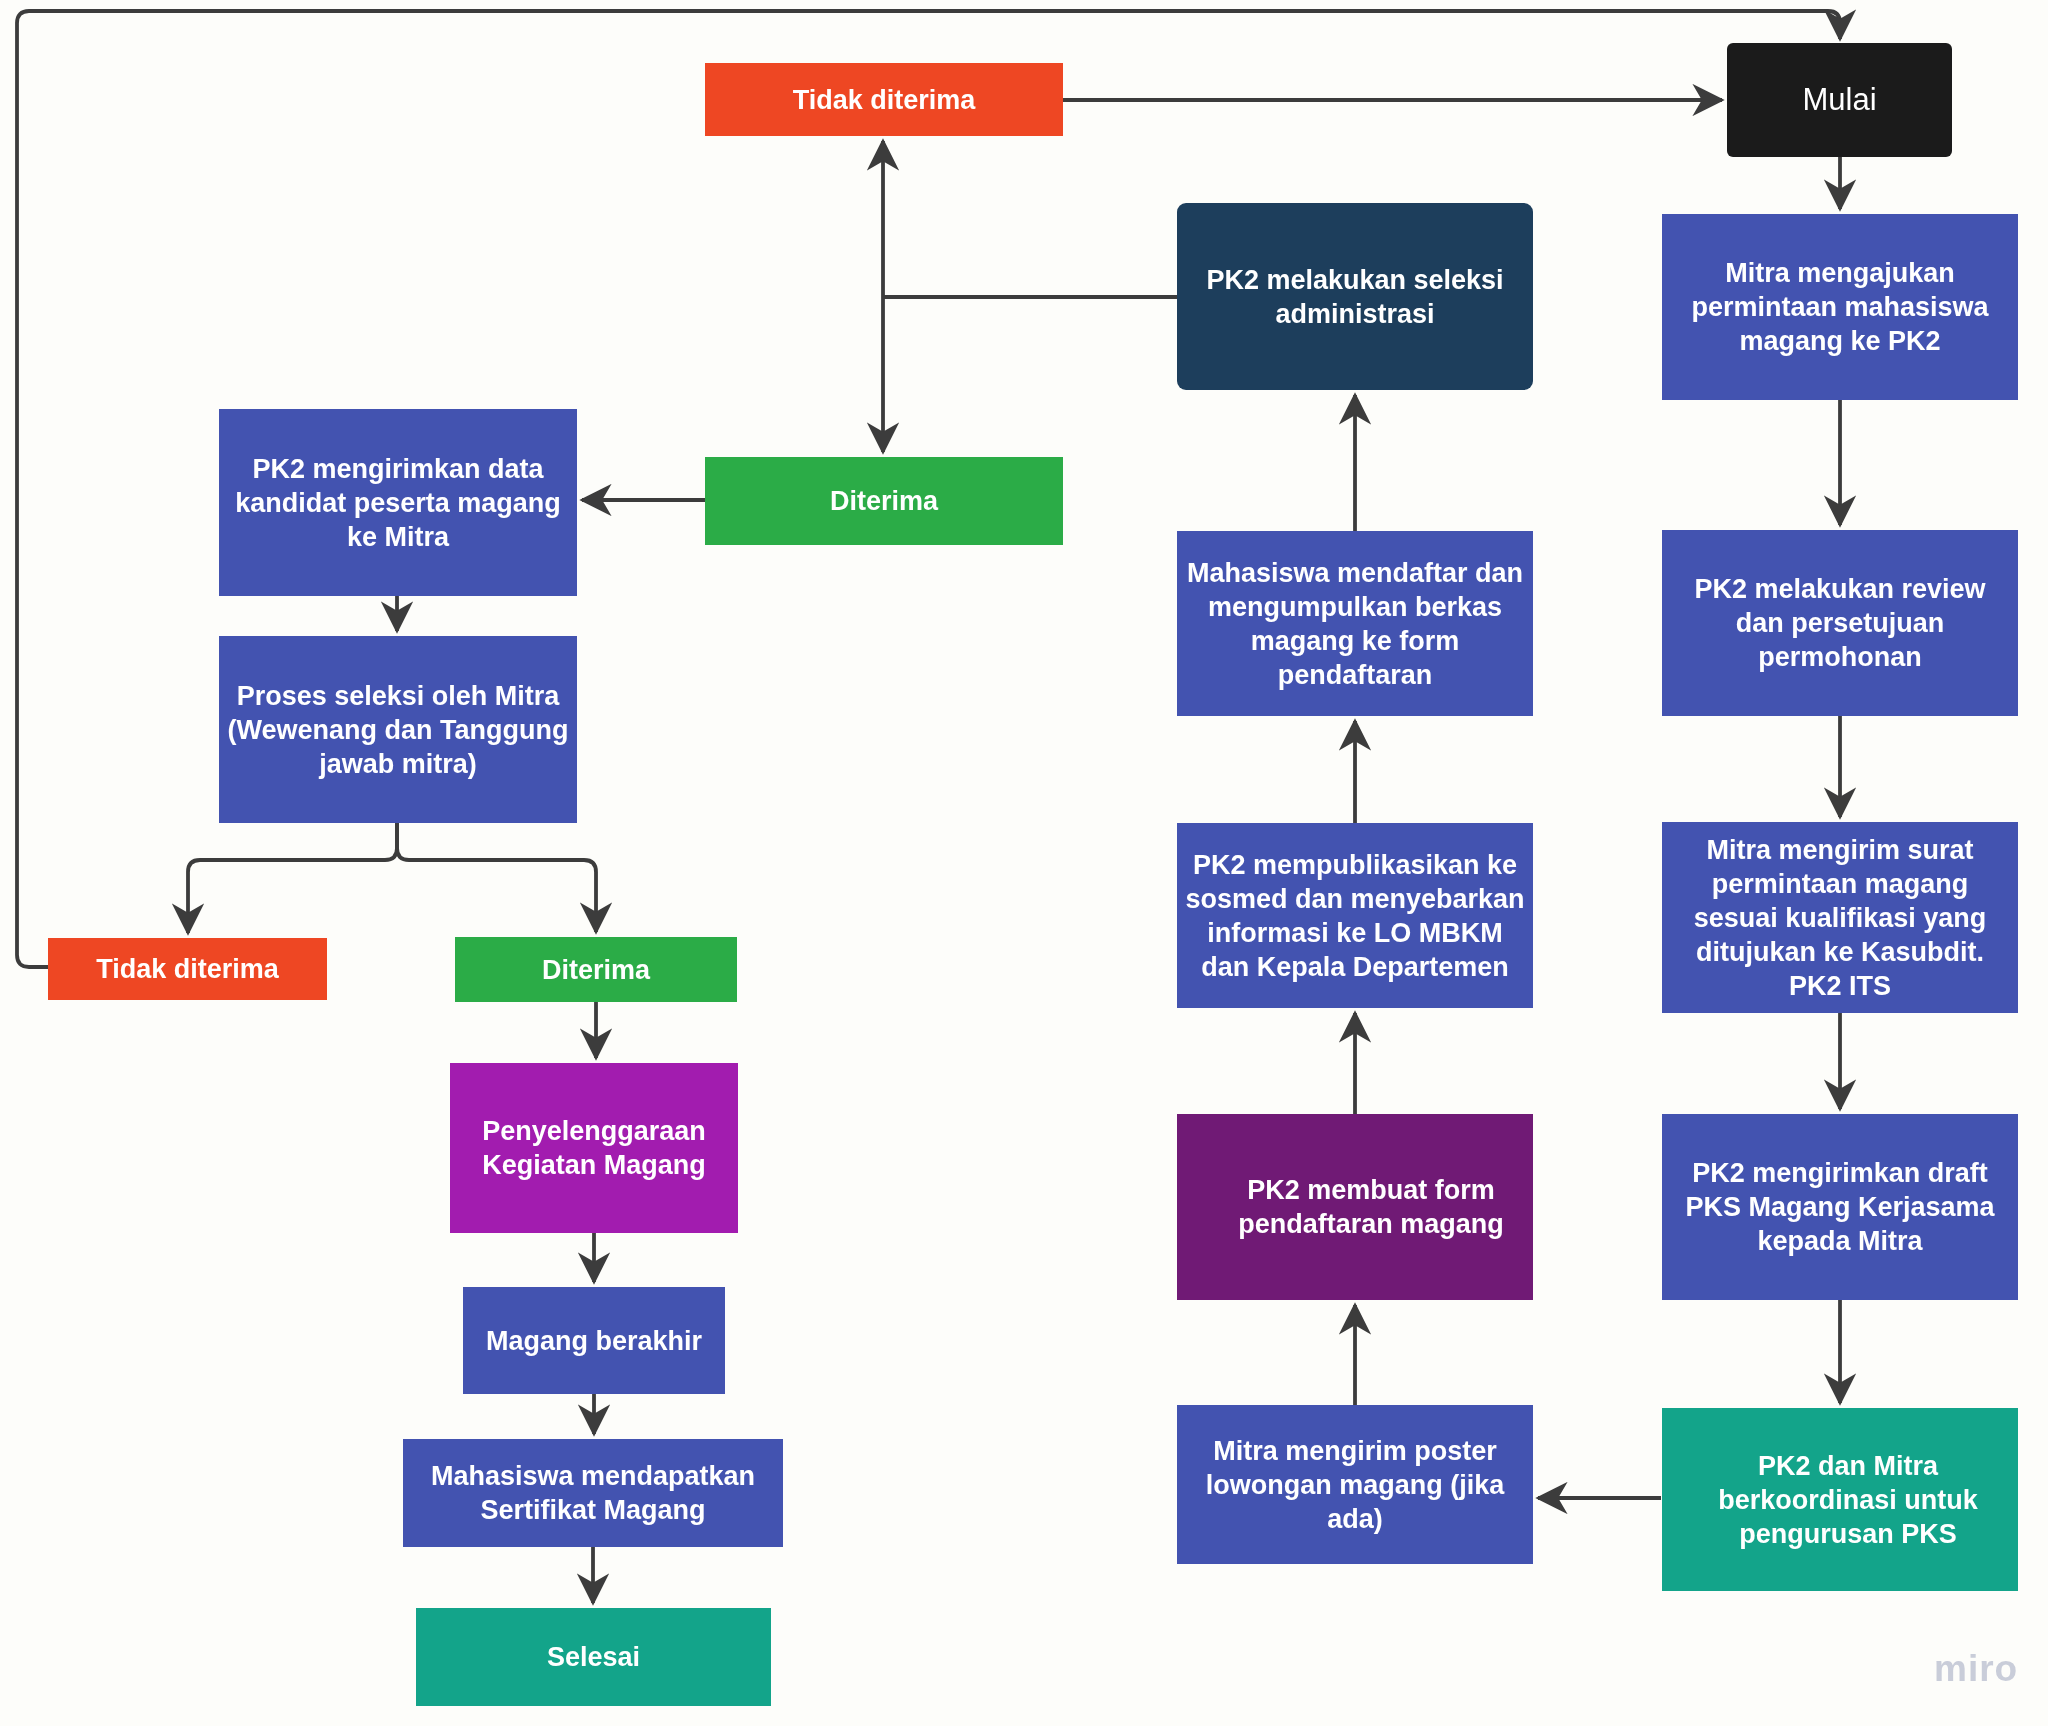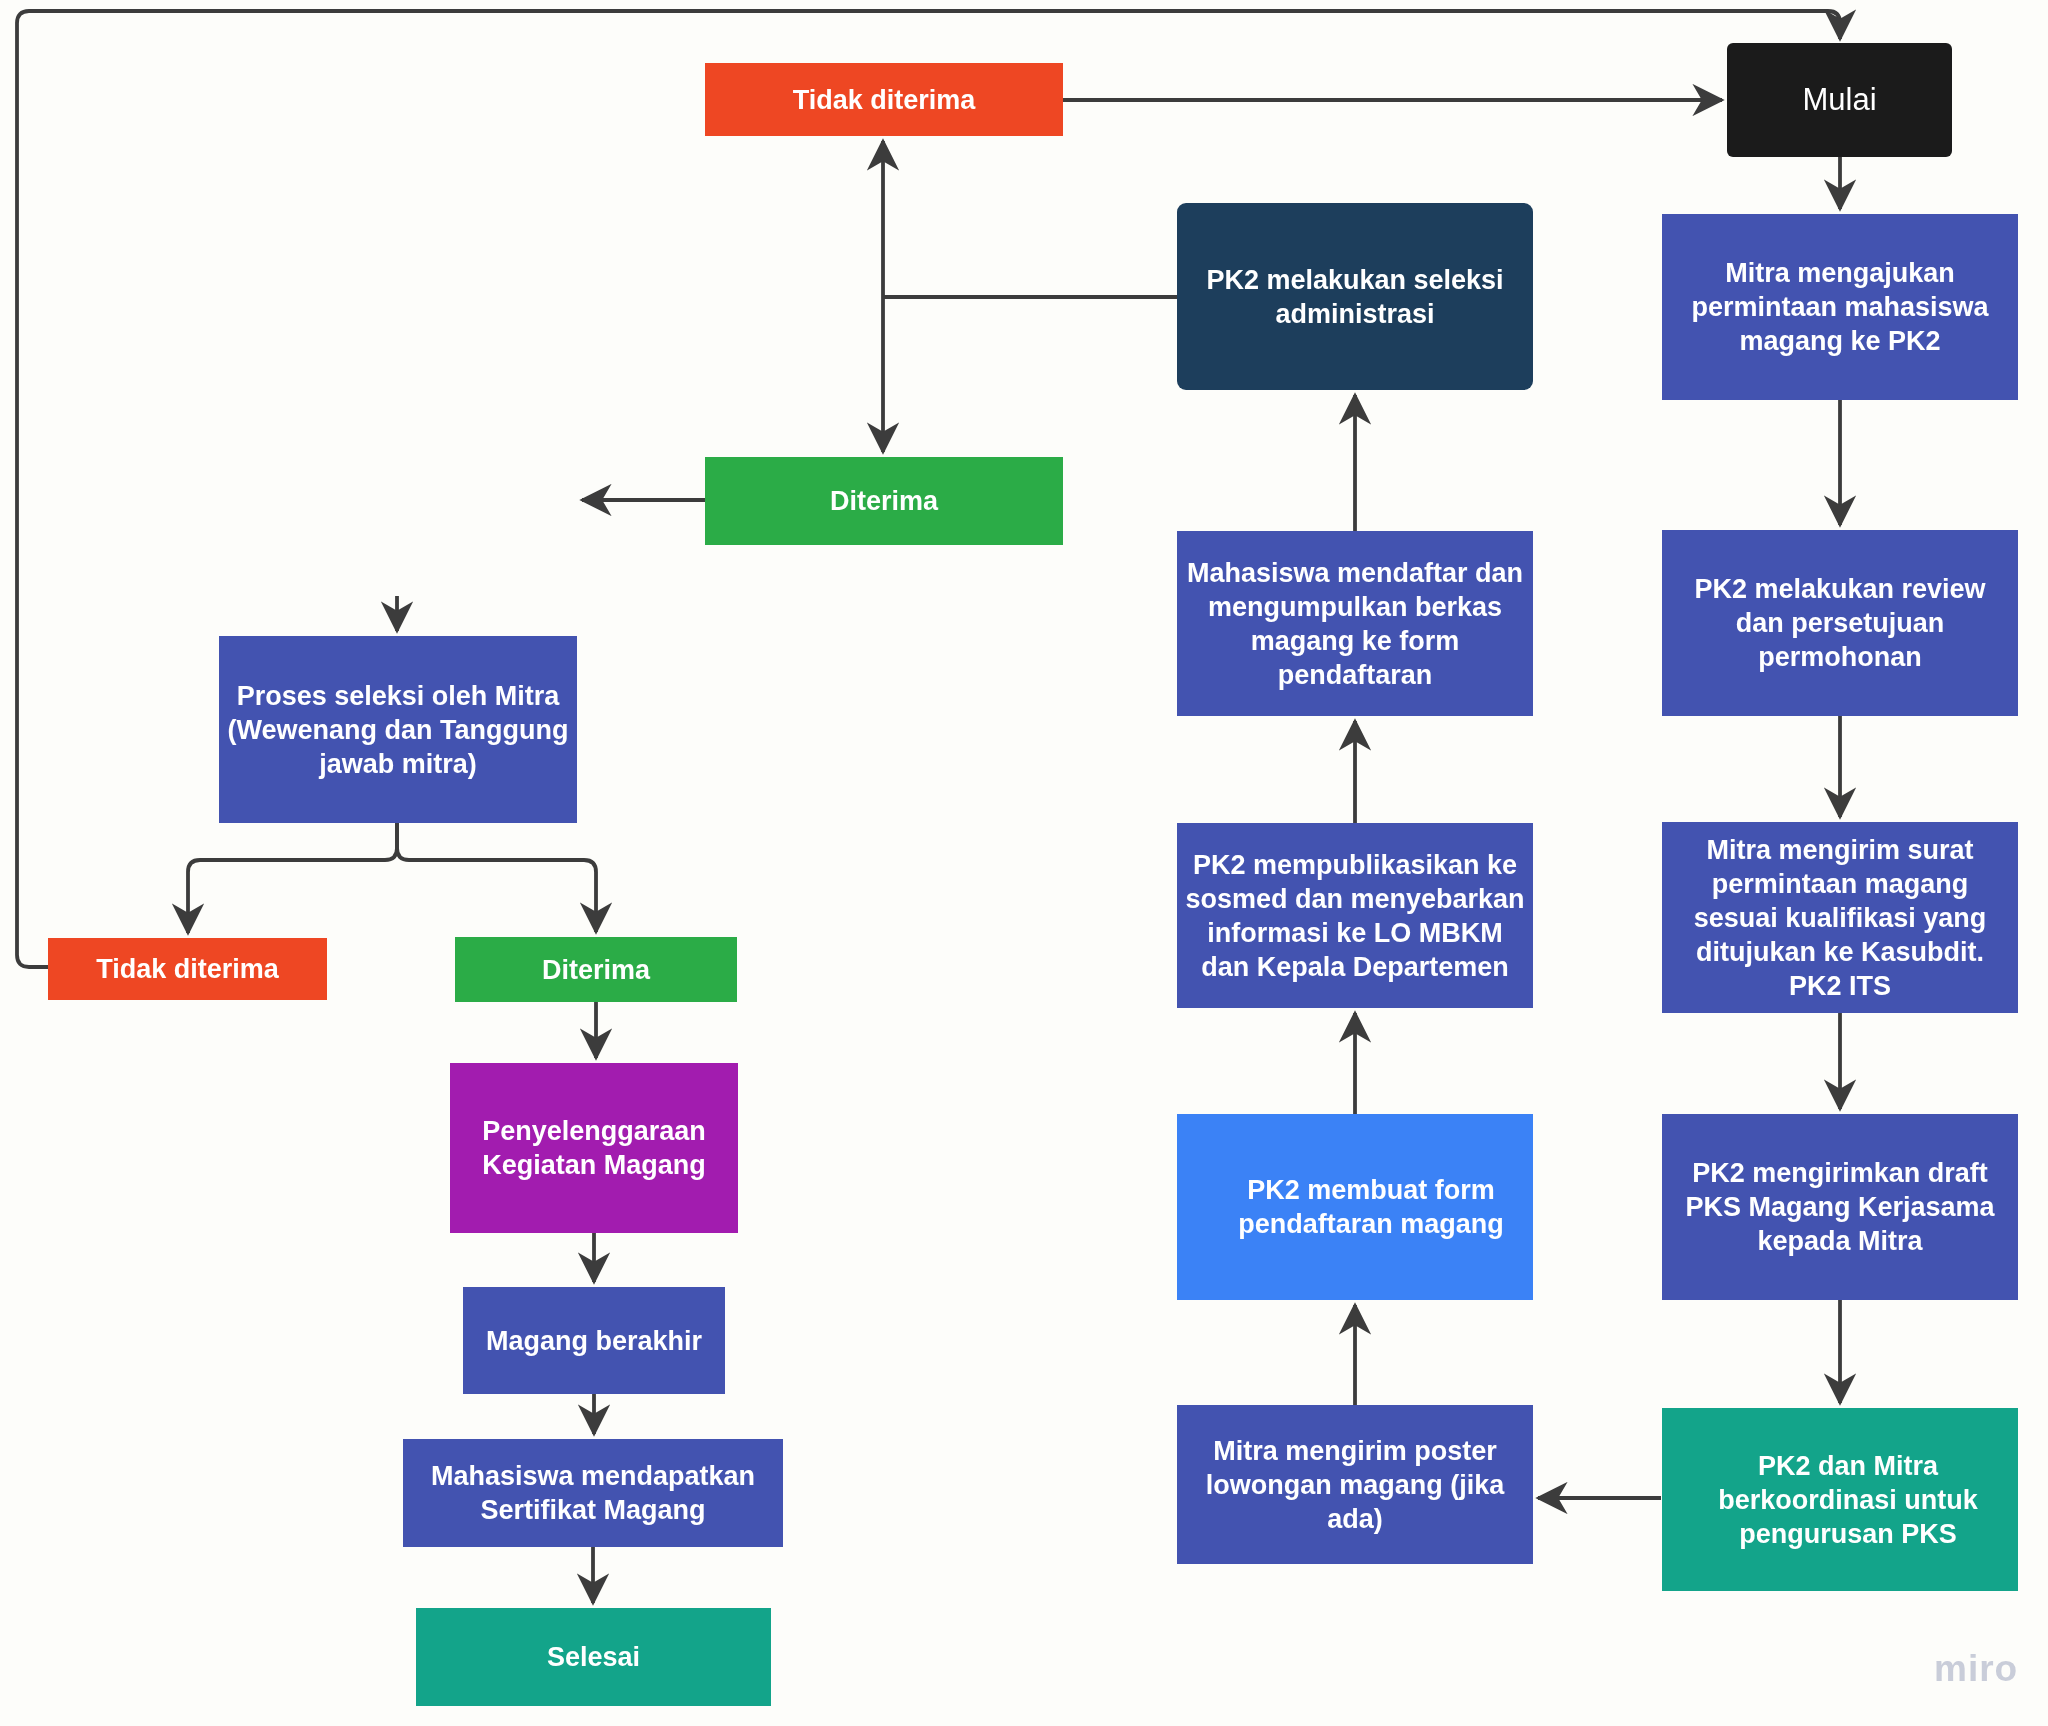--- a/index.html
+++ b/index.html
@@ -130,28 +130,31 @@
   <div class="node n-seleksi-adm" style="background-color: rgb(29, 62, 92); border-radius: 9px;">PK2 melakukan seleksi
 administrasi</div>
   <div class="node n-mendaftar" style="background-color: rgb(67, 83, 176);">Mahasiswa mendaftar dan
 mengumpulkan berkas
 magang ke form
 pendaftaran</div>
   <div class="node n-publikasi" style="background-color: rgb(67, 83, 176);">PK2 mempublikasikan ke
 sosmed dan menyebarkan
 informasi ke LO MBKM
 dan Kepala Departemen</div>
-  <div class="node n-buat-form" style="background-color: #3b82f6; padding-left: 32px;">PK2 membuat form
+  <div class="node n-buat-form" style="background-color: #701a75; padding-left: 32px;">PK2 membuat form
 pendaftaran magang</div>
   <div class="node n-poster" style="background-color: rgb(67, 83, 176);">Mitra mengirim poster
 lowongan magang (jika
 ada)</div>
 
   <div class="node n-tidak-top" style="background-color: rgb(238, 71, 35);">Tidak diterima</div>
   <div class="node n-diterima-top" style="background-color: rgb(43, 172, 71);">Diterima</div>
+  <div class="node n-kirim-data" style="background-color: rgb(67, 83, 176);">PK2 mengirimkan data
+kandidat peserta magang
+ke Mitra</div>
   <div class="node n-proses-seleksi" style="background-color: rgb(67, 83, 176);">Proses seleksi oleh Mitra
 (Wewenang dan Tanggung
 jawab mitra)</div>
   <div class="node n-tidak-bottom" style="background-color: rgb(238, 71, 35);">Tidak diterima</div>
   <div class="node n-diterima-bottom" style="background-color: rgb(43, 172, 71);">Diterima</div>
   <div class="node n-penyelenggaraan" style="background-color: #a21caf;">Penyelenggaraan
 Kegiatan Magang</div>
   <div class="node n-magang-berakhir" style="background-color: rgb(67, 83, 176);">Magang berakhir</div>
   <div class="node n-sertifikat" style="background-color: rgb(67, 83, 176);">Mahasiswa mendapatkan
 Sertifikat Magang</div>

